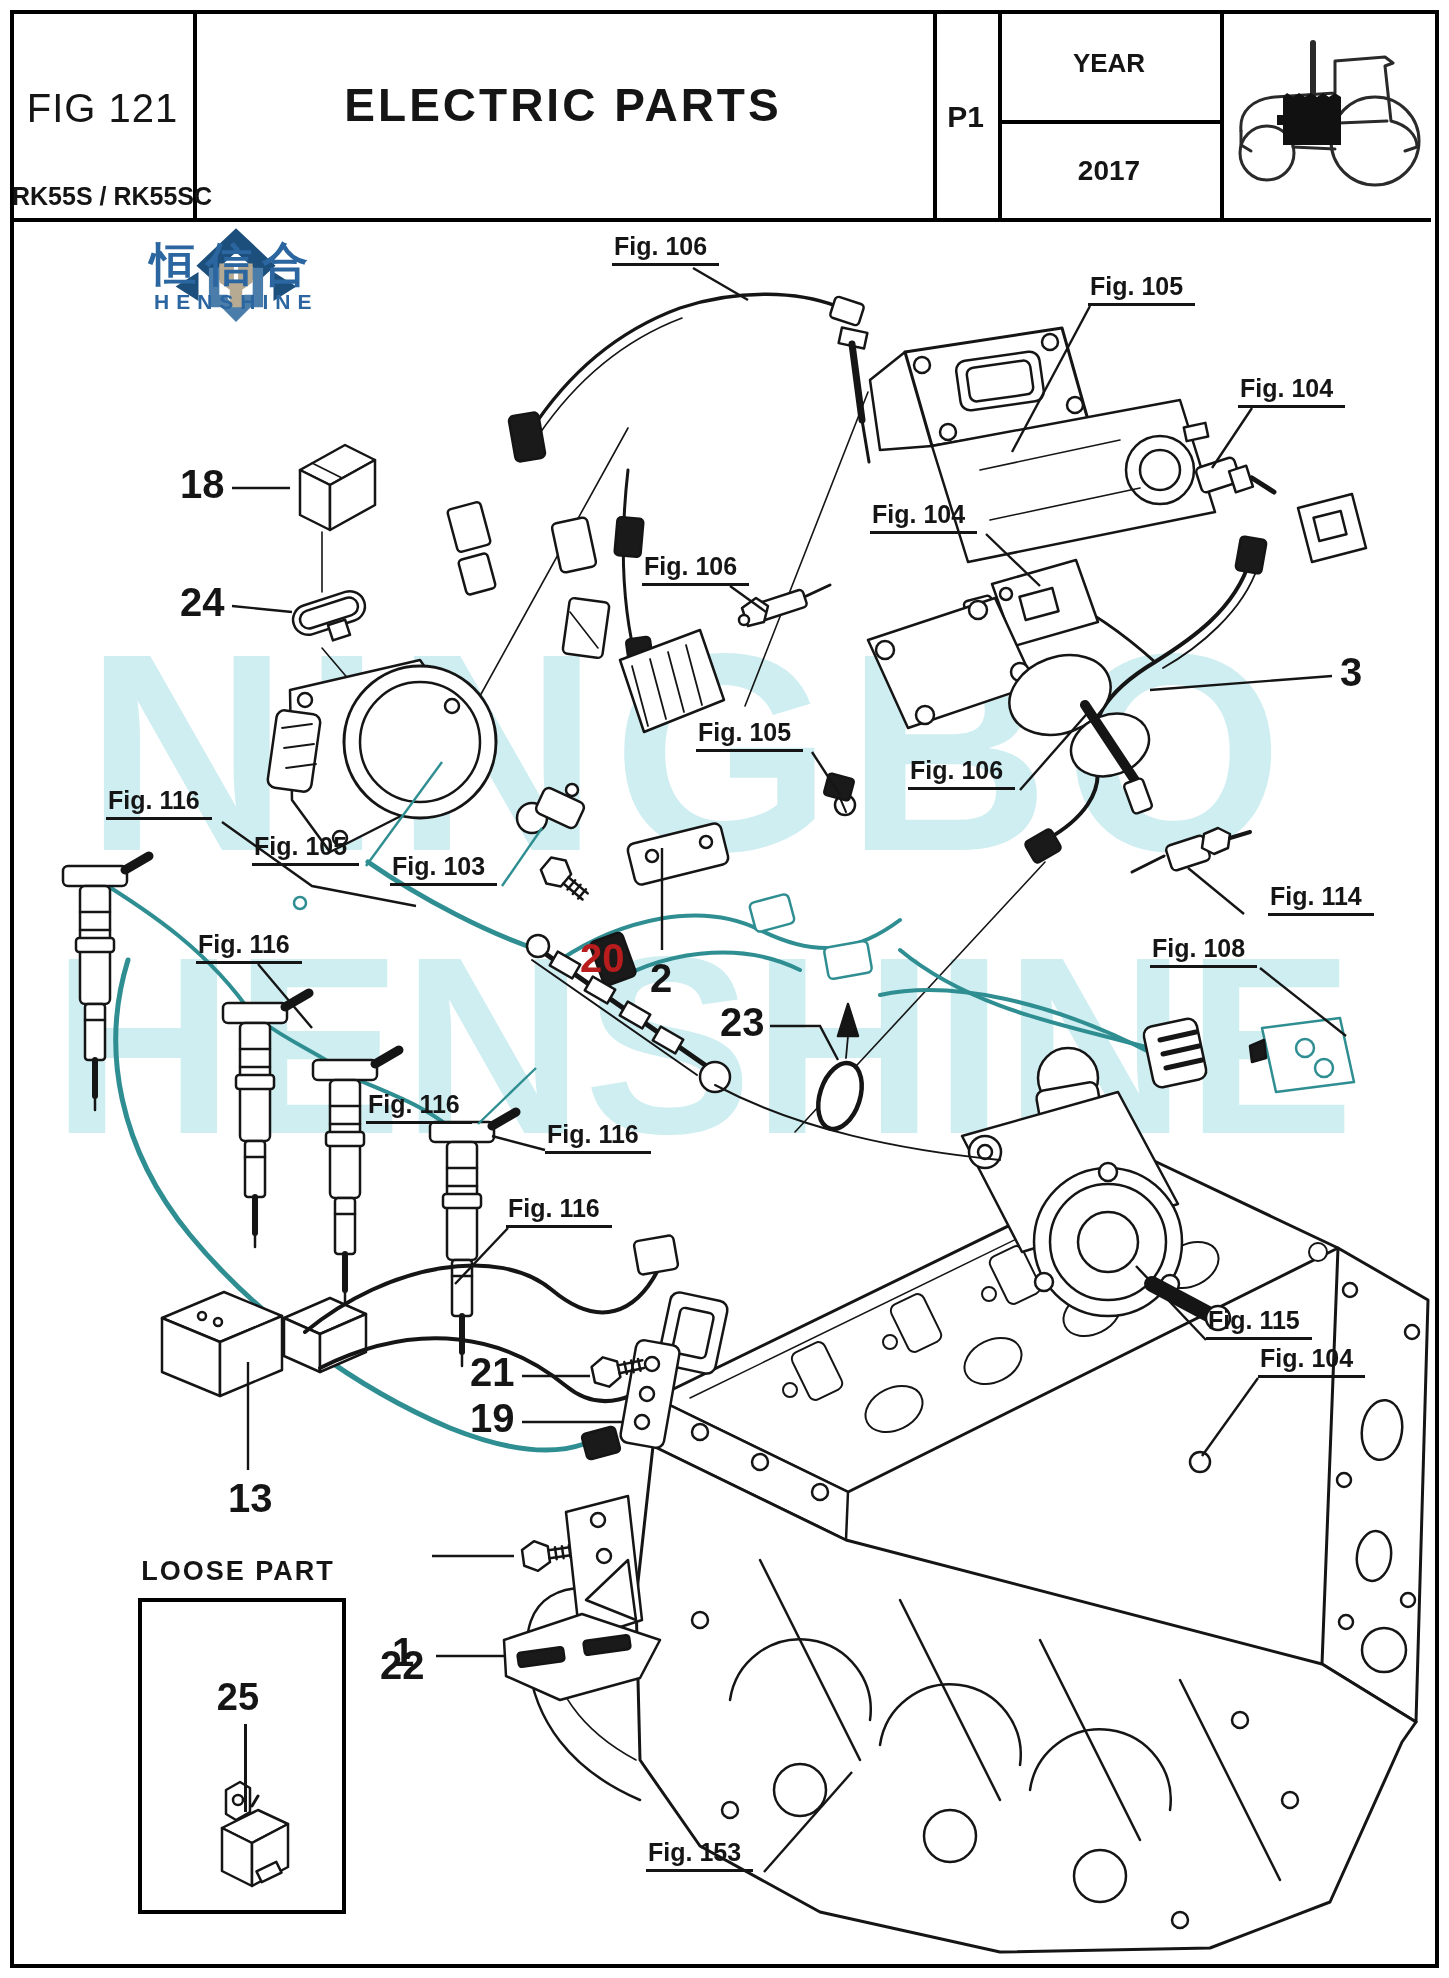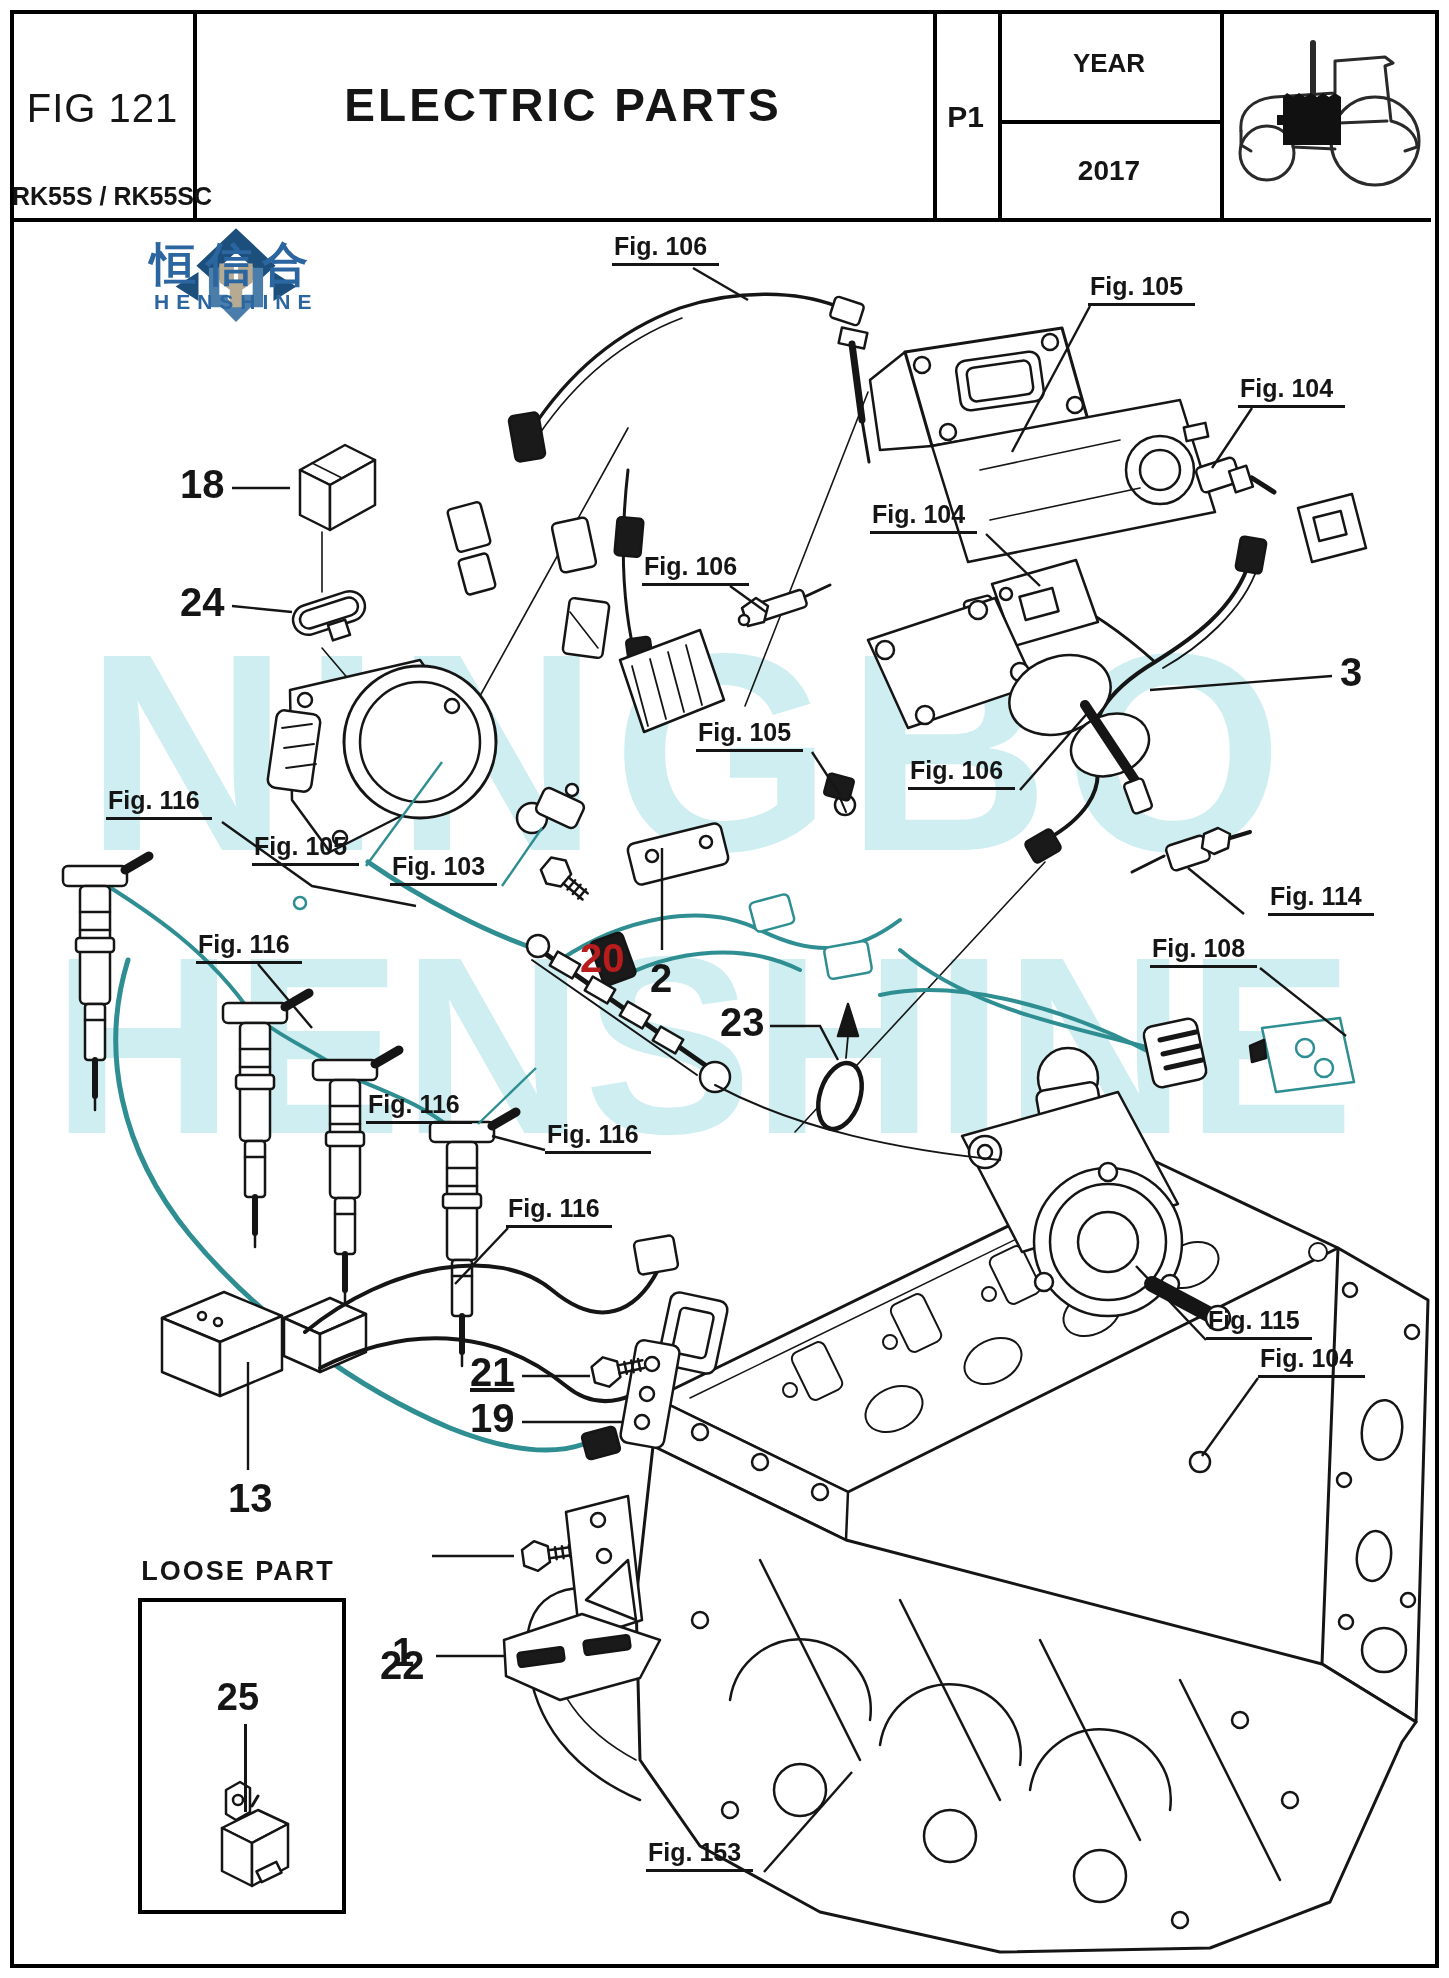--- a/index.html
+++ b/index.html
@@ -478,21 +478,21 @@
     <div class="callout callout-fig" style="left: 506px; top: 1194px;">Fig. 116</div>
     <div class="callout callout-fig" style="left: 1206px; top: 1306px;">Fig. 115</div>
     <div class="callout callout-fig" style="left: 1258px; top: 1344px;">Fig. 104</div>
     <div class="callout callout-fig" style="left: 646px; top: 1838px;">Fig. 153</div>
     <div class="callout callout-num" style="left: 180px; top: 462px;">18</div>
     <div class="callout callout-num" style="left: 180px; top: 580px;">24</div>
     <div class="callout callout-num" style="left: 1340px; top: 650px;">3</div>
     <div class="callout callout-num tint" style="left: 580px; top: 936px;">20</div>
     <div class="callout callout-num" style="left: 650px; top: 956px;">2</div>
     <div class="callout callout-num" style="left: 720px; top: 1000px;">23</div>
-    <div class="callout callout-num" style="left: 470px; top: 1350px; text-decoration: underline;">21</div>
+    <div class="callout callout-num" style="left: 470px; top: 1350px;">21</div>
     <div class="callout callout-num" style="left: 470px; top: 1396px;">19</div>
     <div class="callout callout-num" style="left: 228px; top: 1476px;">13</div>
     <div class="callout callout-num" style="left: 380px; top: 1596px; margin-top: 47px;">22</div>
     <div class="callout callout-num" style="left: 392px; top: 1630px;">1</div>
   </div>
 
 <div id="loose-box" class="abs"></div>
 <div class="cell-text" id="loose-title">LOOSE PART</div>
 <div class="cell-text" id="loose-item">25</div>
 <div class="abs" id="loose-leader"></div>

